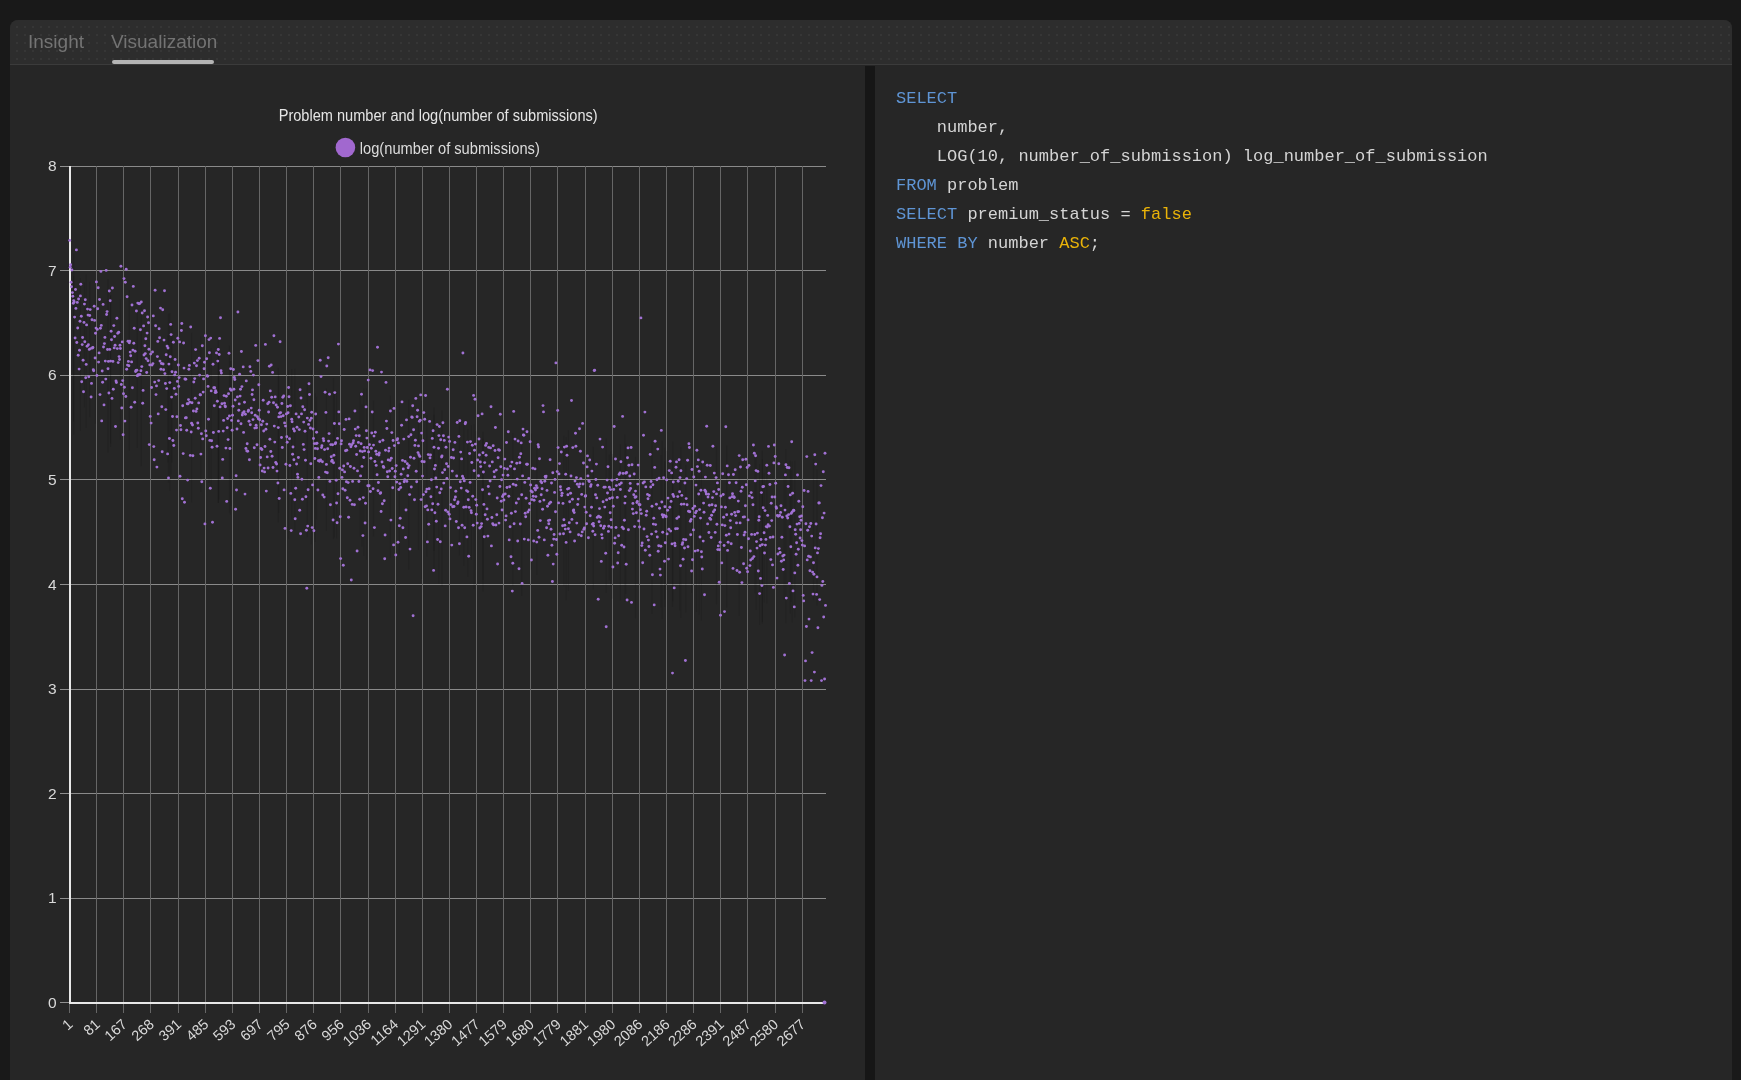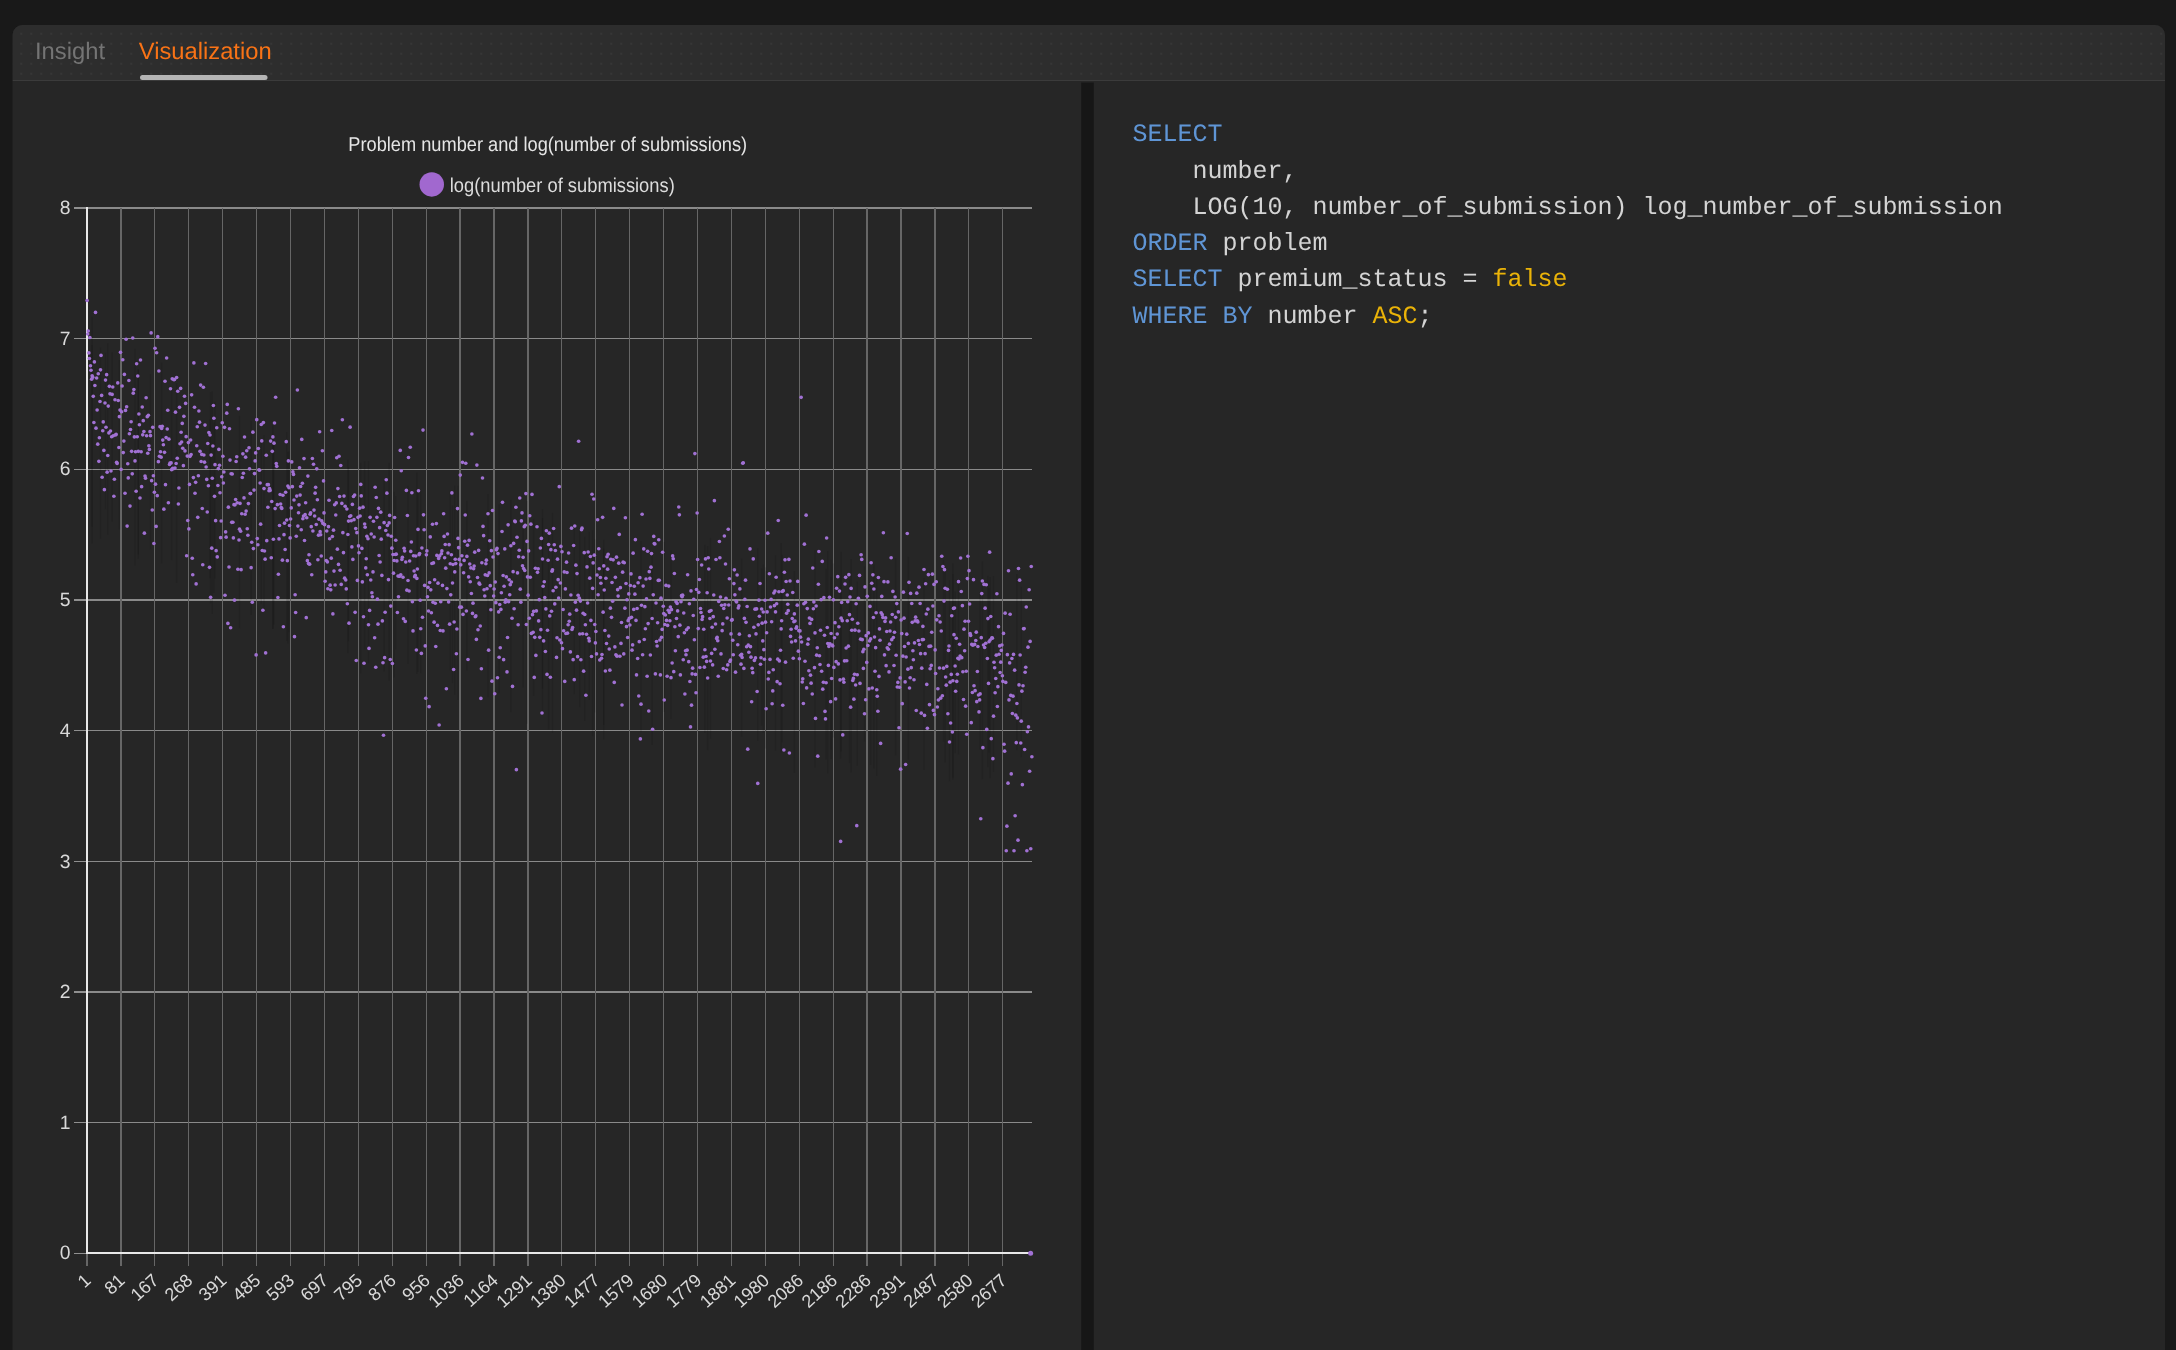--- a/index.html
+++ b/index.html
@@ -2,25 +2,25 @@
 <html><head><meta charset="utf-8"><title>viz</title>
 <style>
 html,body{margin:0;padding:0;background:#191919;overflow:hidden}
 body{width:1741px;height:1080px;position:relative;font-family:"Liberation Sans",sans-serif}
 .card{position:absolute;left:10px;top:20px;width:1722px;height:1060px;background:#262626;border-radius:8px 8px 0 0}
 .tabbar{position:absolute;left:10px;top:20px;width:1722px;height:45px;background:#2d2d2d;border-radius:8px 8px 0 0;
   background-image:radial-gradient(circle,#363636 0.9px,rgba(0,0,0,0) 1.05px);background-size:8px 8px;background-position:3px 3px;
   border-bottom:1px solid #3b3b3b;box-sizing:border-box}
 .tab{position:absolute;top:20px;height:55px;line-height:44px;font-size:19px;opacity:0.999}
 .tab.insight{left:28px;color:#747474}
-.tab.viz{left:111px;color:#f97316}
+.tab.viz{left:111px;color:#737373}
 .underline{position:absolute;left:112px;top:59.5px;width:102px;height:4px;background:#b4b4b4;border-radius:2px}
 .divider{position:absolute;left:865px;top:66px;width:10px;height:1014px;background:#161616}
 svg g.dots circle{r:1.45px}
-pre.code{position:absolute;left:896px;top:83.5px;margin:10px;font-family:"Liberation Mono",monospace;font-size:20px;line-height:29px;color:#d4d4d4;opacity:0.999}
+pre.code{position:absolute;left:896px;top:83.5px;margin:0;font-family:"Liberation Mono",monospace;font-size:17px;line-height:29px;color:#d4d4d4;opacity:0.999}
 .k{color:#5f95d5}
 .b{color:#eab308}
 </style></head>
 <body>
 <div class="card"></div>
 <div class="tabbar"></div>
 <div class="tab insight">Insight</div>
 <div class="tab viz">Visualization</div>
 <div class="underline"></div>
 <div class="divider"></div>
@@ -1939,14 +1939,14 @@
       <text transform="translate(779.2,1025.5) rotate(-42)" text-anchor="end">2580</text>
       <text transform="translate(806.3,1025.5) rotate(-42)" text-anchor="end">2677</text>
     </g>
 <text x="438.2" y="121" font-family="Liberation Sans, sans-serif" font-size="16px" fill="#e5e5e5" text-anchor="middle" textLength="319" lengthAdjust="spacingAndGlyphs" opacity="0.999">Problem number and log(number of submissions)</text>
 <circle cx="345.4" cy="147.5" r="9.8" fill="#a168cf"></circle>
 <text x="359.8" y="153.5" font-family="Liberation Sans, sans-serif" font-size="16px" fill="#dcdcdc" textLength="180" lengthAdjust="spacingAndGlyphs" opacity="0.999">log(number of submissions)</text>
 </svg>
 <pre class="code"><span class="k">SELECT</span>
     number,
     LOG(10, number_of_submission) log_number_of_submission
-<span class="k">ORDER</span> problem
+<span class="k">FROM</span> problem
 <span class="k">SELECT</span> premium_status = <span class="b">false</span>
 <span class="k">WHERE</span> <span class="k">BY</span> number <span class="b">ASC</span>;</pre>
 </body></html>

